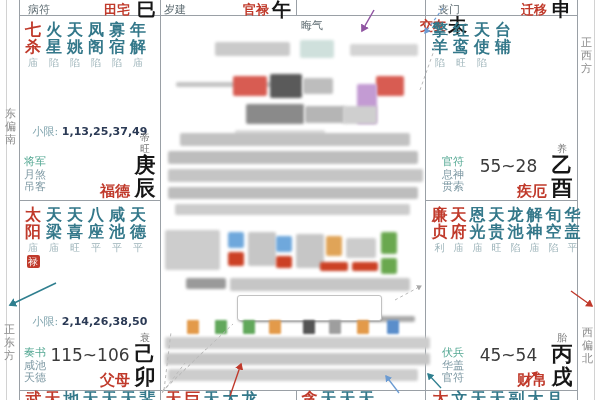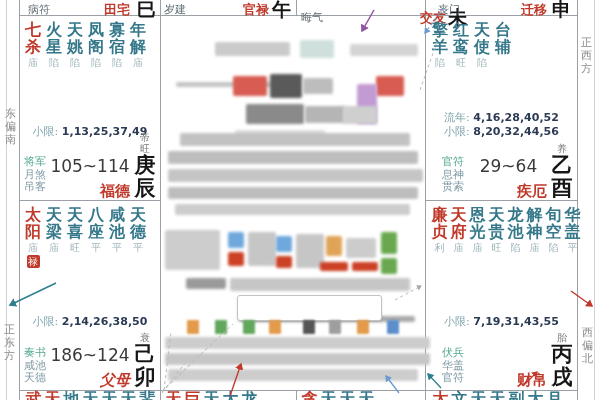--- a/index.html
+++ b/index.html
@@ -77,21 +77,21 @@
   <div class="strip" style="left:160px;width:136px;top:0;">
       <div class="god" style="left: 4px;">岁建</div>
       <div class="pname" style="right: 27px;">官禄</div>
       <div class="branch" style="right: 5px;">午</div>
     </div>
   <div class="strip" style="left:20px;width:140px;top:0;">
       <div class="god" style="left: 8px;">病符</div>
       <div class="pname" style="right: 30px;">田宅</div>
       <div class="branch" style="right: 4px;">巳</div>
     </div>
-  <div class="strip" style="left:296px;width:129px;top:8px;padding-left:48px;">
+  <div class="strip" style="left:296px;width:129px;top:16px;padding-left:48px;">
       <div class="god" style="left: 5px;">晦气</div>
       <div class="pname" style="right: 27px;">交友</div>
       <div class="branch" style="right: 6px;">未</div>
     </div>
   <div class="strip" style="left:425px;width:152px;top:0;">
       <div class="god" style="left: 13px;">丧门</div>
       <div class="pname" style="right: 30px;">迁移</div>
       <div class="branch" style="right: 6px;">申</div>
     </div>
 
@@ -127,21 +127,20 @@
           <div class="c">解</div>
           <div class="st">庙</div>
         </div>
       </div>
       <div class="numline" style="top: 108px;"><span class="lb">小限: </span><span class="vl">1,13,25,37,49</span></div>
       <div class="gods" style="left: 4px; top: 140px;">
         <div>将军</div>
         <div>月煞</div>
         <div>吊客</div>
       </div>
-      <div class="ages" style="top: 140px; left: 0px; right: 0px;">105~114</div>
       <div class="pal-name" style="right: 30px; top: 166px;">福德</div>
       <div class="branch-col" style="right: 3px; top: 116px;">
         <div class="stage">
           <div>帝</div>
           <div>旺</div>
         </div>
         <div class="branch-big">
           <div>庚</div>
           <div>辰</div>
         </div>
@@ -163,28 +162,26 @@
           <div class="c">天</div>
           <div class="c">使</div>
           <div class="st">陷</div>
         </div>
         <div class="star" style="width: 18px;">
           <div class="c">台</div>
           <div class="c">辅</div>
           <div class="st">&nbsp;</div>
         </div>
       </div>
-      <div class="numline" style="top: 94px;"><span class="lb">流年: </span><span class="vl">4,16,28,40,52</span></div>
-      <div class="numline" style="top: 108px;"><span class="lb">小限: </span><span class="vl">8,20,32,44,56</span></div>
       <div class="gods" style="left: 16px; top: 140px;">
         <div>官符</div>
         <div>息神</div>
         <div>贯索</div>
       </div>
-      <div class="ages" style="top: 140px; left: 14px; right: 0px;">29~64</div>
+      <div class="ages" style="top: 140px; left: 14px; right: 0px;">55~28</div>
       <div class="pal-name" style="right: 30px; top: 166px;">疾厄</div>
       <div class="branch-col" style="right: 3px; top: 116px;">
         <div class="stage">
           <div>养</div>
         </div>
         <div class="branch-big">
           <div>乙</div>
           <div>酉</div>
         </div>
       </div>
@@ -222,22 +219,22 @@
           <div class="c">德</div>
           <div class="st">平</div>
         </div>
       </div>
       <div class="numline" style="top: 113px;"><span class="lb">小限: </span><span class="vl">2,14,26,38,50</span></div>
       <div class="gods" style="left: 4px; top: 146px;">
         <div>奏书</div>
         <div>咸池</div>
         <div>天德</div>
       </div>
-      <div class="ages" style="top: 144px; left: 0px; right: 0px;">186~124</div>
-      <div class="pal-name" style="right: 30px; top: 170px; font-style: italic;">父母</div>
+      <div class="ages" style="top: 144px; left: 0px; right: 0px;">115~106</div>
+      <div class="pal-name" style="right: 30px; top: 170px;">父母</div>
       <div class="branch-col" style="right: 3px; top: 120px;">
         <div class="stage">
           <div>衰</div>
         </div>
         <div class="branch-big">
           <div>己</div>
           <div>卯</div>
         </div>
       </div>
     </div>
@@ -277,26 +274,26 @@
           <div class="c">旬</div>
           <div class="c">空</div>
           <div class="st">陷</div>
         </div>
         <div class="star" style="width: 17px;">
           <div class="c">华</div>
           <div class="c">盖</div>
           <div class="st">平</div>
         </div>
       </div>
-      <div class="numline" style="top: 113px;"><span class="lb">小限: </span><span class="vl">7,19,31,43,55</span></div>
       <div class="gods" style="left: 16px; top: 146px;">
         <div>伏兵</div>
         <div>华盖</div>
         <div>官符</div>
       </div>
+      <div class="ages" style="top: 144px; left: 14px; right: 0px;">45~54</div>
       <div class="pal-name" style="right: 30px; top: 170px;">财帛</div>
       <div class="branch-col" style="right: 3px; top: 120px;">
         <div class="stage">
           <div>胎</div>
         </div>
         <div class="branch-big">
           <div>丙</div>
           <div>戌</div>
         </div>
       </div>

